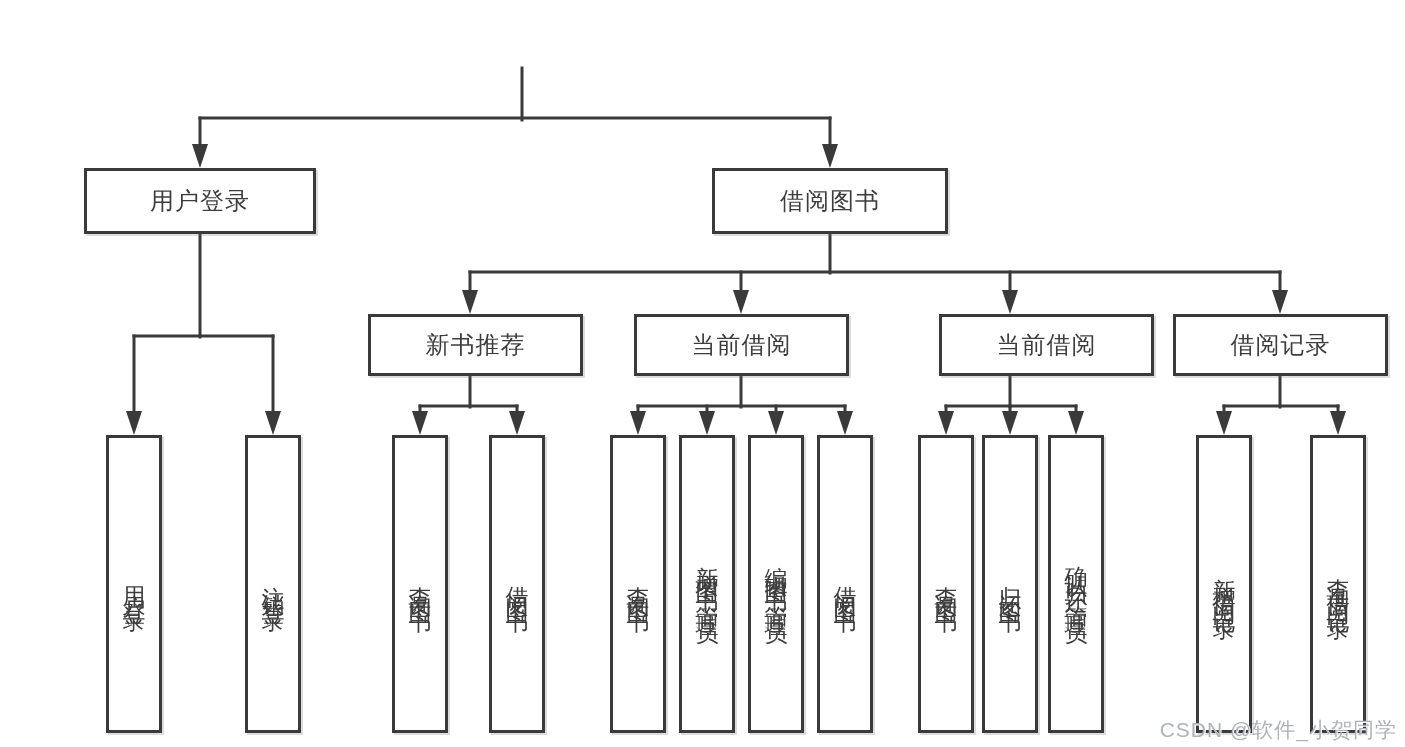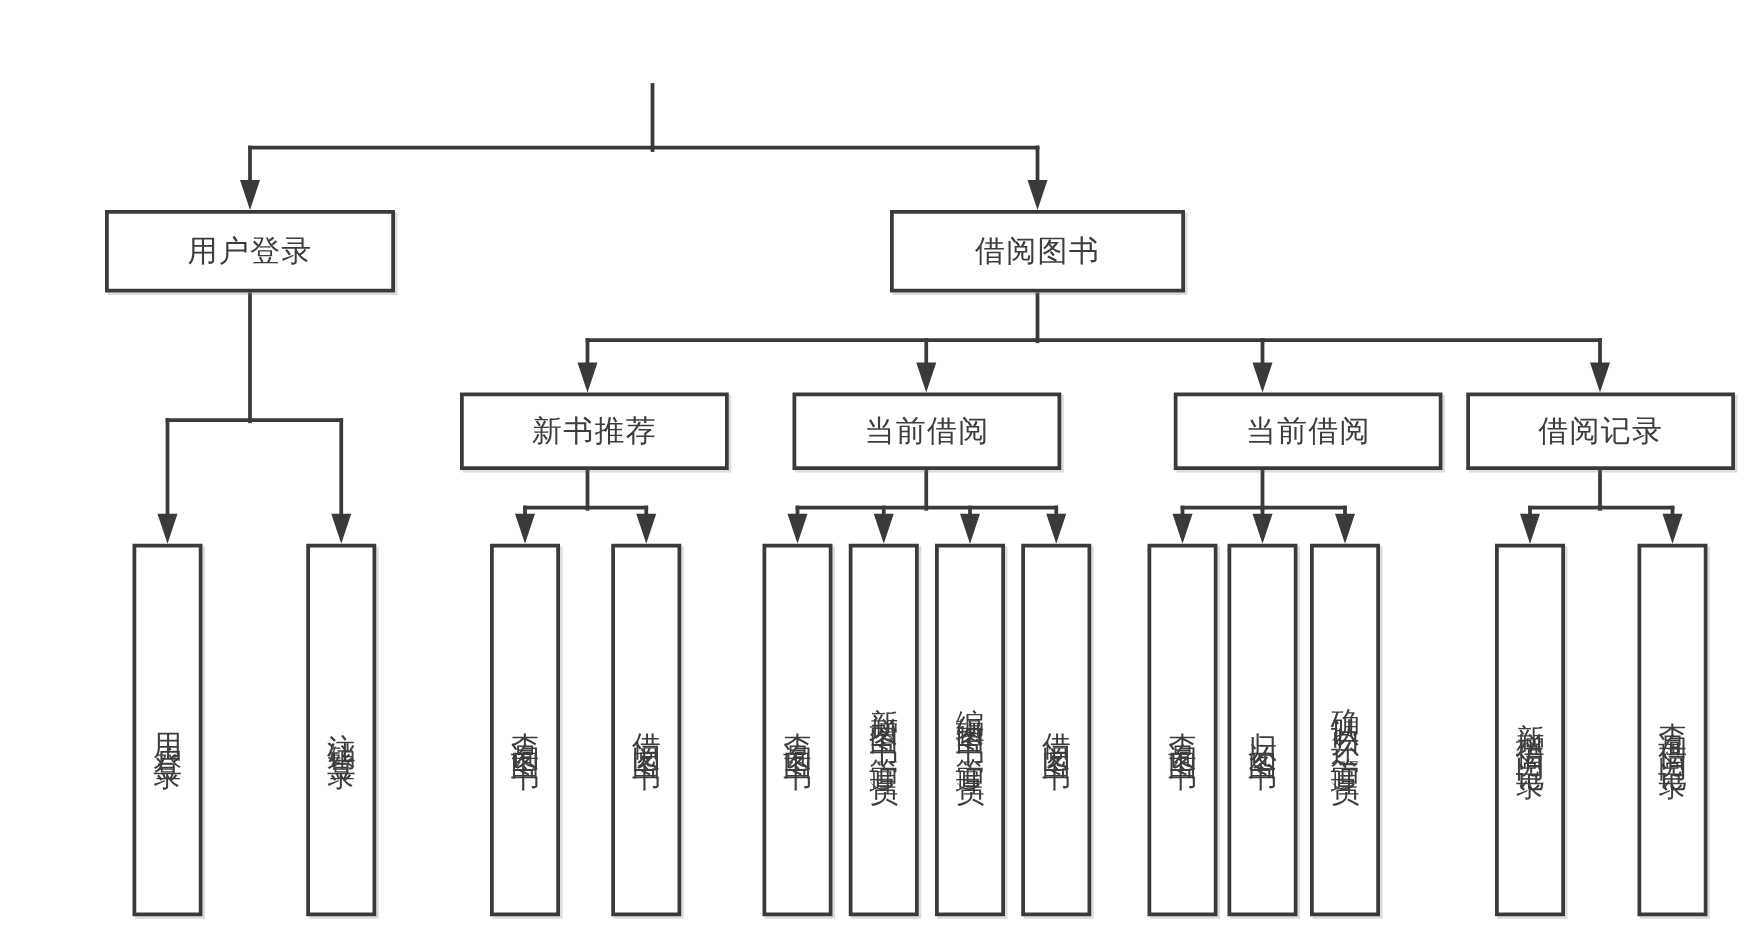--- a/index.html
+++ b/index.html
@@ -174,14 +174,15 @@
     <span class="vtext">确认归还（管理员）</span>
   </div>
 
   <div class="node leaf" style="left:1196px; top:435px; width:56px; height:298px;">
     <span class="vtext">新增借阅记录</span>
   </div>
   <div class="node leaf" style="left:1310px; top:435px; width:56px; height:298px;">
     <span class="vtext">查询借阅记录</span>
   </div>
 
+  <div class="watermark">CSDN @软件_小贺同学</div>
 
 </div>
 
 </body></html>

